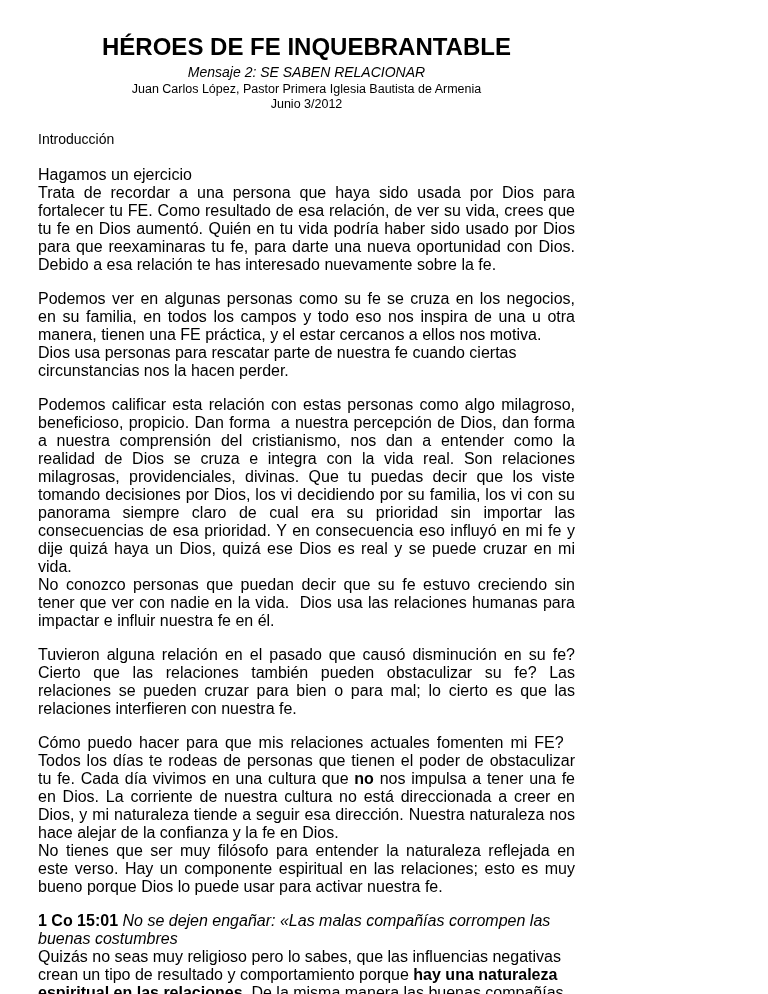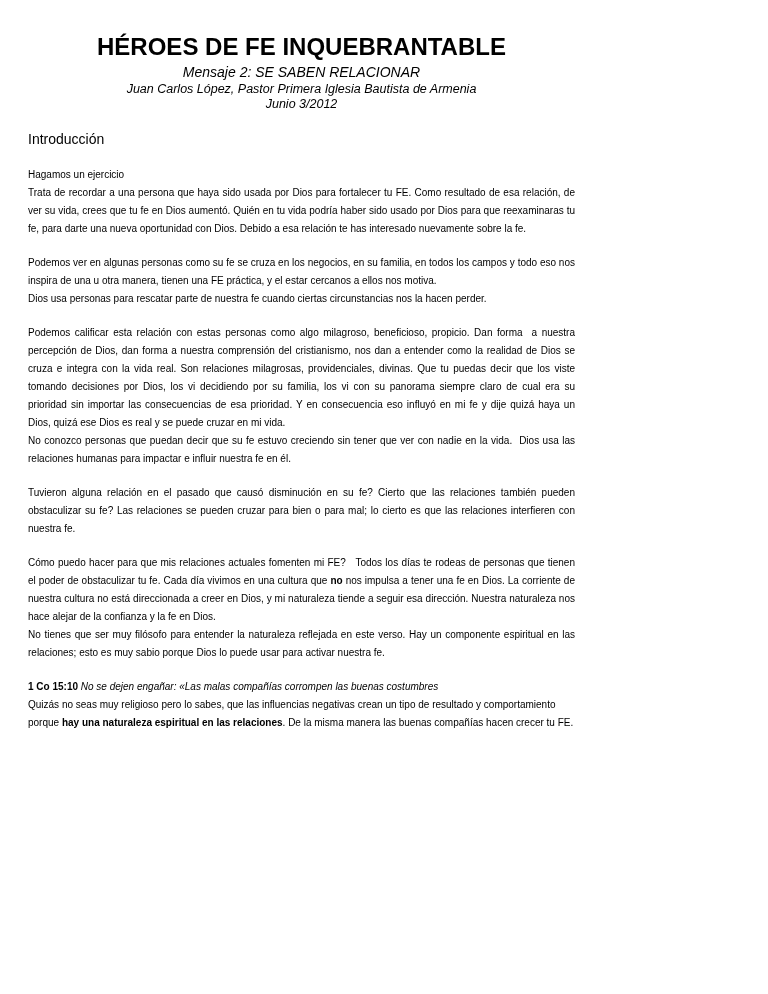--- a/index.html
+++ b/index.html
@@ -8,52 +8,51 @@
     height: 994px;
     background: #ffffff;
     color: #000000;
     font-family: "Liberation Sans", sans-serif;
     overflow: hidden;
   }
   .page {
     box-sizing: border-box;
     width: 620px;
     height: 994px;
-    padding: 33px 45px 0 28px;
+    padding: 33px 45px 0 38px;
   }
   .doc-title {
     text-align: center;
     font-size: 24px;
     font-weight: bold;
     line-height: 28px;
   }
   .doc-subtitle {
     text-align: center;
     font-style: italic;
     font-size: 14px;
     line-height: 18px;
     margin-top: 2px;
   }
   .doc-author, .doc-date {
     text-align: center;
-    font-style: italic;
     font-size: 12.5px;
     line-height: 14px;
     margin-top: 1px;
   }
   .intro-heading {
     font-weight: normal;
     font-size: 14px;
     line-height: 18px;
     margin-top: 19px;
     margin-bottom: 18px;
   }
   .doc-body p {
     margin: 0;
-    font-size: 10px;
+    font-size: 16px;
     line-height: 18px;
   }
   .doc-body p.justify { text-align: justify; }
   .doc-body p.gap { margin-top: 16px; }
   .doc-body span.b { font-weight: bold; }
   .doc-body span.i { font-style: italic; }
 </style>
 </head>
 <body>
 
@@ -67,17 +66,17 @@
 
   <div class="doc-body">
       <p><span>Hagamos un ejercicio</span></p>
       <p class="justify"><span>Trata de recordar a una persona que haya sido usada por Dios para fortalecer tu FE. Como resultado de esa relación, de ver su vida, crees que tu fe en Dios aumentó. Quién en tu vida podría haber sido usado por Dios para que reexaminaras tu fe, para darte una nueva oportunidad con Dios. Debido a esa relación te has interesado nuevamente sobre la fe.</span></p>
       <p class="justify gap"><span>Podemos ver en algunas personas como su fe se cruza en los negocios, en su familia, en todos los campos y todo eso nos inspira de una u otra manera, tienen una FE práctica, y el estar cercanos a ellos nos motiva.</span></p>
       <p><span>Dios usa personas para rescatar parte de nuestra fe cuando ciertas circunstancias nos la hacen perder.</span></p>
       <p class="justify gap"><span>Podemos calificar esta relación con estas personas como algo milagroso, beneficioso, propicio. Dan forma&nbsp; a nuestra percepción de Dios, dan forma a nuestra comprensión del cristianismo, nos dan a entender como la realidad de Dios se cruza e integra con la vida real. Son relaciones milagrosas, providenciales, divinas. Que tu puedas decir que los viste tomando decisiones por Dios, los vi decidiendo por su familia, los vi con su panorama siempre claro de cual era su prioridad sin importar las consecuencias de esa prioridad. Y en consecuencia eso influyó en mi fe y dije quizá haya un Dios, quizá ese Dios es real y se puede cruzar en mi vida.</span></p>
       <p class="justify"><span>No conozco personas que puedan decir que su fe estuvo creciendo sin tener que ver con nadie en la vida.&nbsp; Dios usa las relaciones humanas para impactar e influir nuestra fe en él.</span></p>
       <p class="justify gap"><span>Tuvieron alguna relación en el pasado que causó disminución en su fe? Cierto que las relaciones también pueden obstaculizar su fe? Las relaciones se pueden cruzar para bien o para mal; lo cierto es que las relaciones interfieren con nuestra fe.</span></p>
       <p class="justify gap"><span>Cómo puedo hacer para que mis relaciones actuales fomenten mi FE?&nbsp;&nbsp; Todos los días te rodeas de personas que tienen el poder de obstaculizar tu fe. Cada día vivimos en una cultura que </span><span class="b">no</span><span> nos impulsa a tener una fe en Dios. La corriente de nuestra cultura no está direccionada a creer en Dios, y mi naturaleza tiende a seguir esa dirección. Nuestra naturaleza nos hace alejar de la confianza y la fe en Dios.</span></p>
-      <p class="justify"><span>No tienes que ser muy filósofo para entender la naturaleza reflejada en este verso. Hay un componente espiritual en las relaciones; esto es muy sabio porque Dios lo puede usar para activar nuestra fe.</span></p>
-      <p class="gap"><span class="b">1 Co 15:10 </span><span class="i">No se dejen engañar: «Las malas compañías corrompen las buenas costumbres</span></p>
+      <p class="justify"><span>No tienes que ser muy filósofo para entender la naturaleza reflejada en este verso. Hay un componente espiritual en las relaciones; esto es muy bueno porque Dios lo puede usar para activar nuestra fe.</span></p>
+      <p class="gap"><span class="b">1 Co 15:01 </span><span class="i">No se dejen engañar: «Las malas compañías corrompen las buenas costumbres</span></p>
       <p><span>Quizás no seas muy religioso pero lo sabes, que las influencias negativas crean un tipo de resultado y comportamiento porque </span><span class="b">hay una naturaleza espiritual en las relaciones</span><span>. De la misma manera las buenas compañías hacen crecer tu FE.</span></p>
     </div>
 </div>
 
 </body></html>

